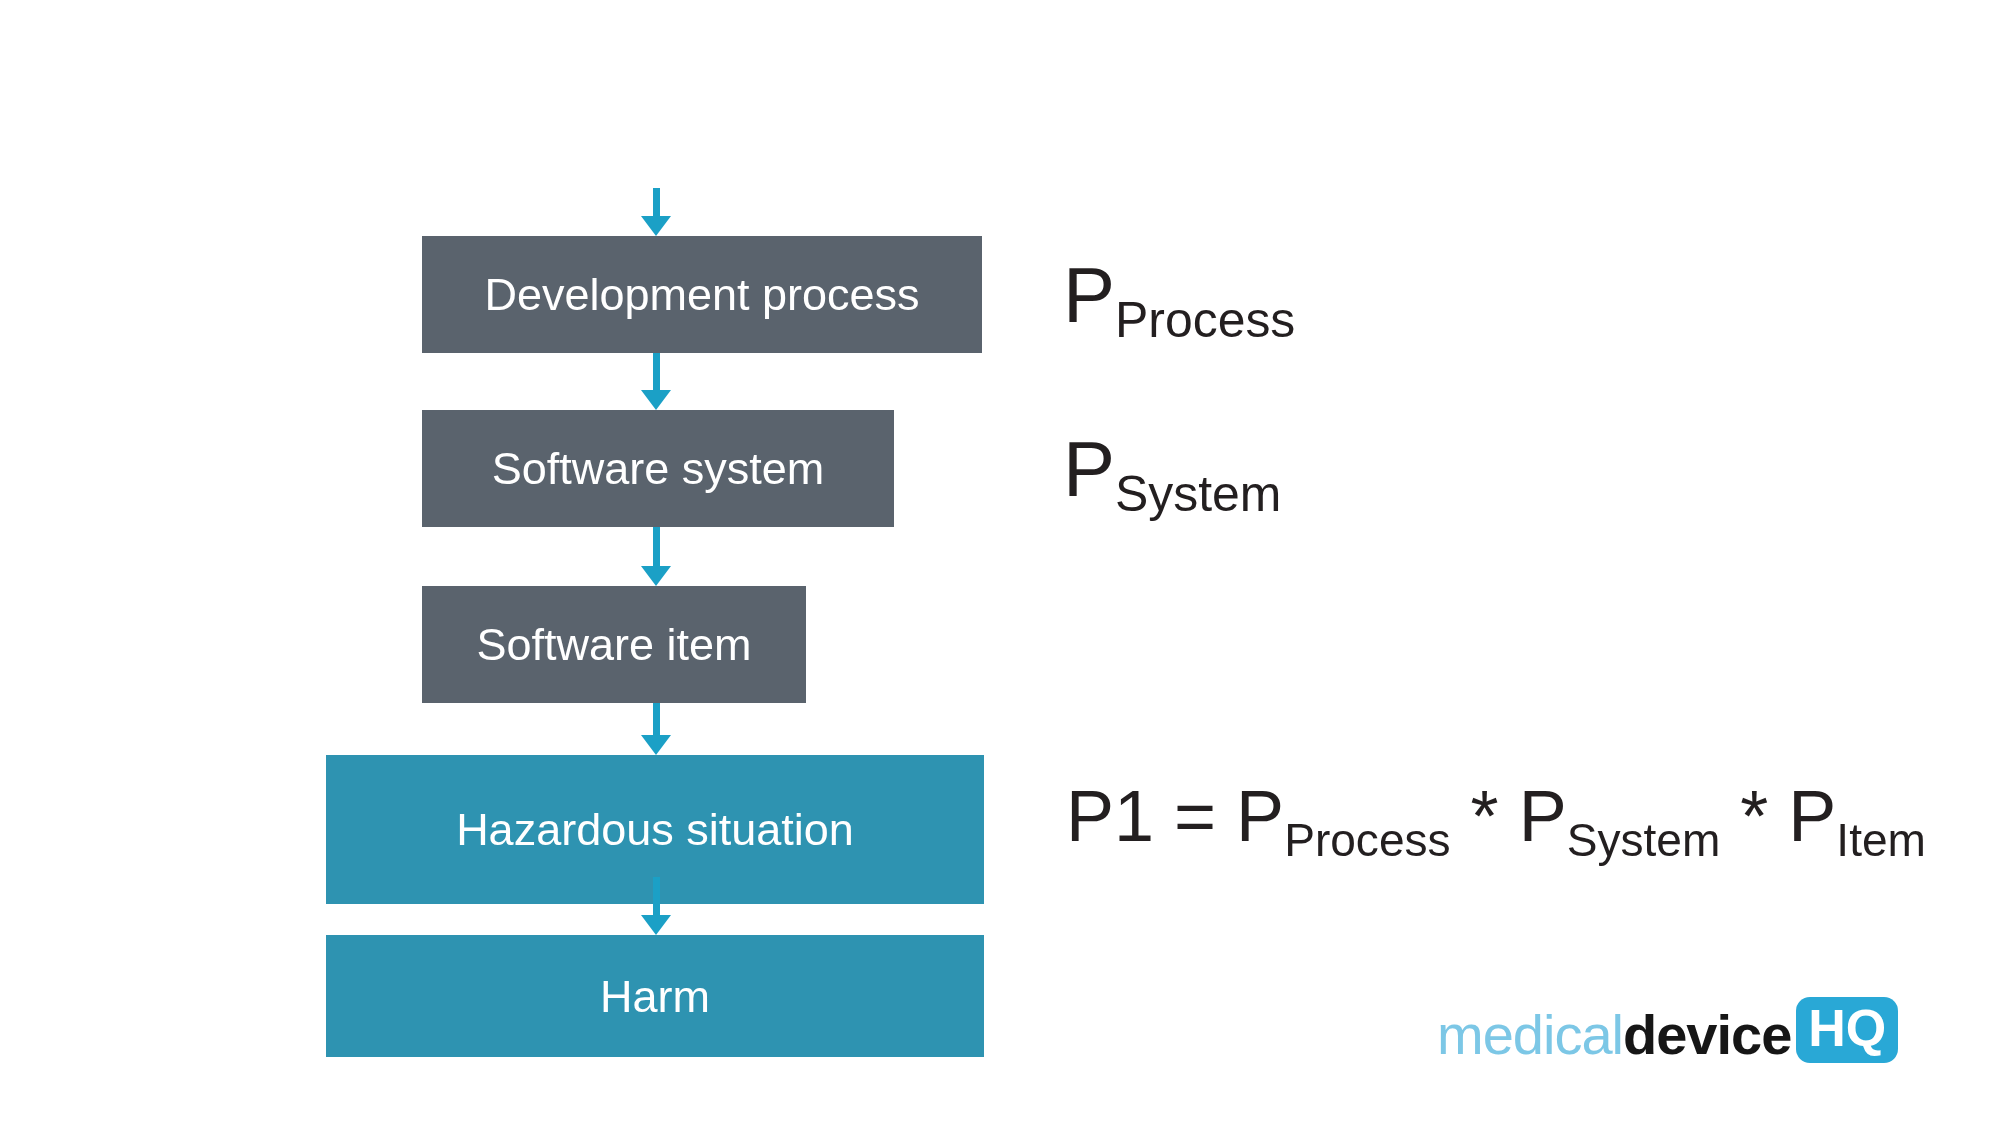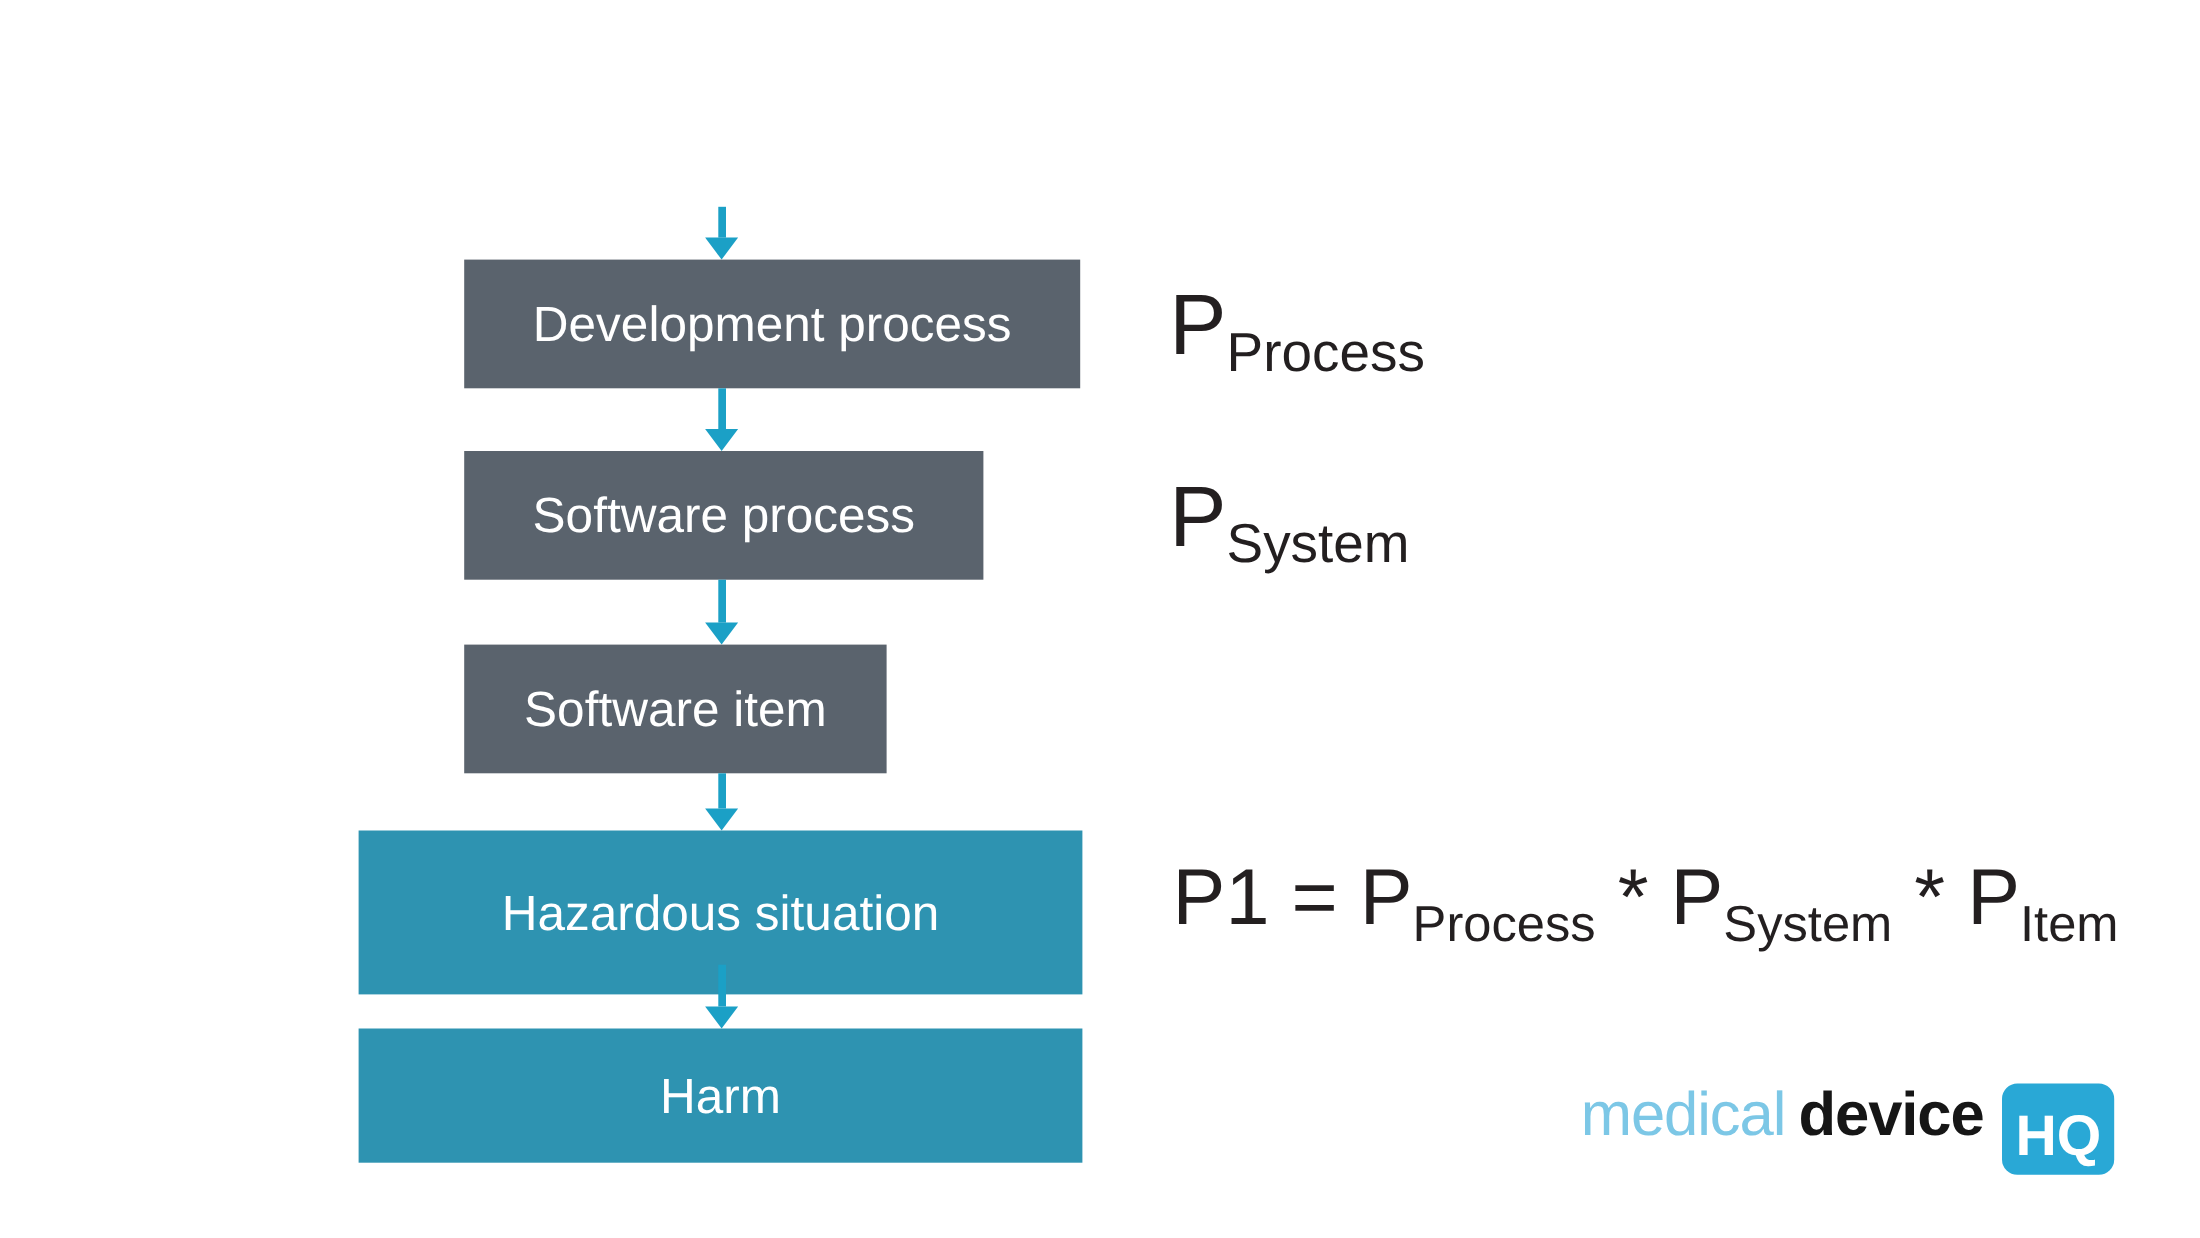--- a/index.html
+++ b/index.html
@@ -64,44 +64,43 @@
     position: relative;
     top: 0.32em;
   }
 
   .logo {
     position: absolute;
     left: 1437px;
     top: 985px;
     height: 78px;
     display: flex;
-    align-items: flex-start;
+    align-items: flex-end;
     line-height: 1;
     white-space: pre;
-    gap: 12px;
   }
   .logo-medical {
     color: var(--logo-medical, #7CC7E6);
     font-size: 56px;
     font-weight: 300;
     letter-spacing: -1px;
   }
   .logo-device {
     color: var(--logo-device, #161616);
     font-size: 56px;
     font-weight: 700;
     letter-spacing: -1px;
   }
   .logo-hq {
     margin-left: 5px;
     background: var(--logo-hq-bg, #29A8D6);
     color: var(--logo-hq-text, #ffffff);
     font-size: 52px;
     font-weight: 700;
-    padding: 22px 12px 9px 12px;
+    padding: 5px 12px 9px 12px;
     border-radius: 14px;
   }
 </style>
 </head>
 <body>
 
 <div class="stage">
 
 
   <div class="arrow" style="left:640px; top:188px; height:48px;">
@@ -112,21 +111,21 @@
   <div class="node gray" style="left:422px; top:236px; width:560px; height:117px;">
     <span>Development process</span>
   </div>
 
   <div class="arrow" style="left:640px; top:353px; height:57px;">
     <div class="shaft"></div>
     <div class="head"></div>
   </div>
 
   <div class="node gray" style="left:422px; top:410px; width:472px; height:117px;">
-    <span>Software process</span>
+    <span>Software system</span>
   </div>
 
   <div class="arrow" style="left:640px; top:527px; height:59px;">
     <div class="shaft"></div>
     <div class="head"></div>
   </div>
 
   <div class="node gray" style="left:422px; top:586px; width:384px; height:117px;">
     <span>Software item</span>
   </div>

